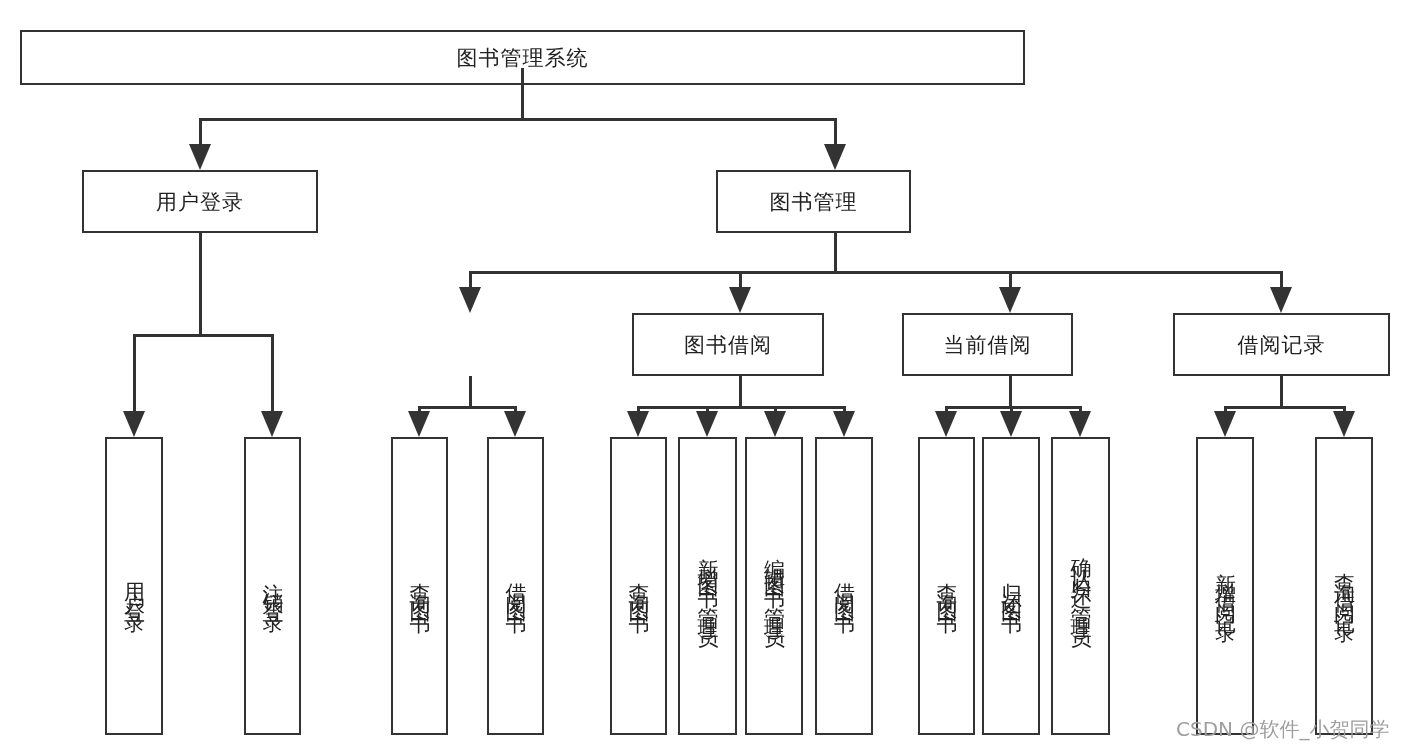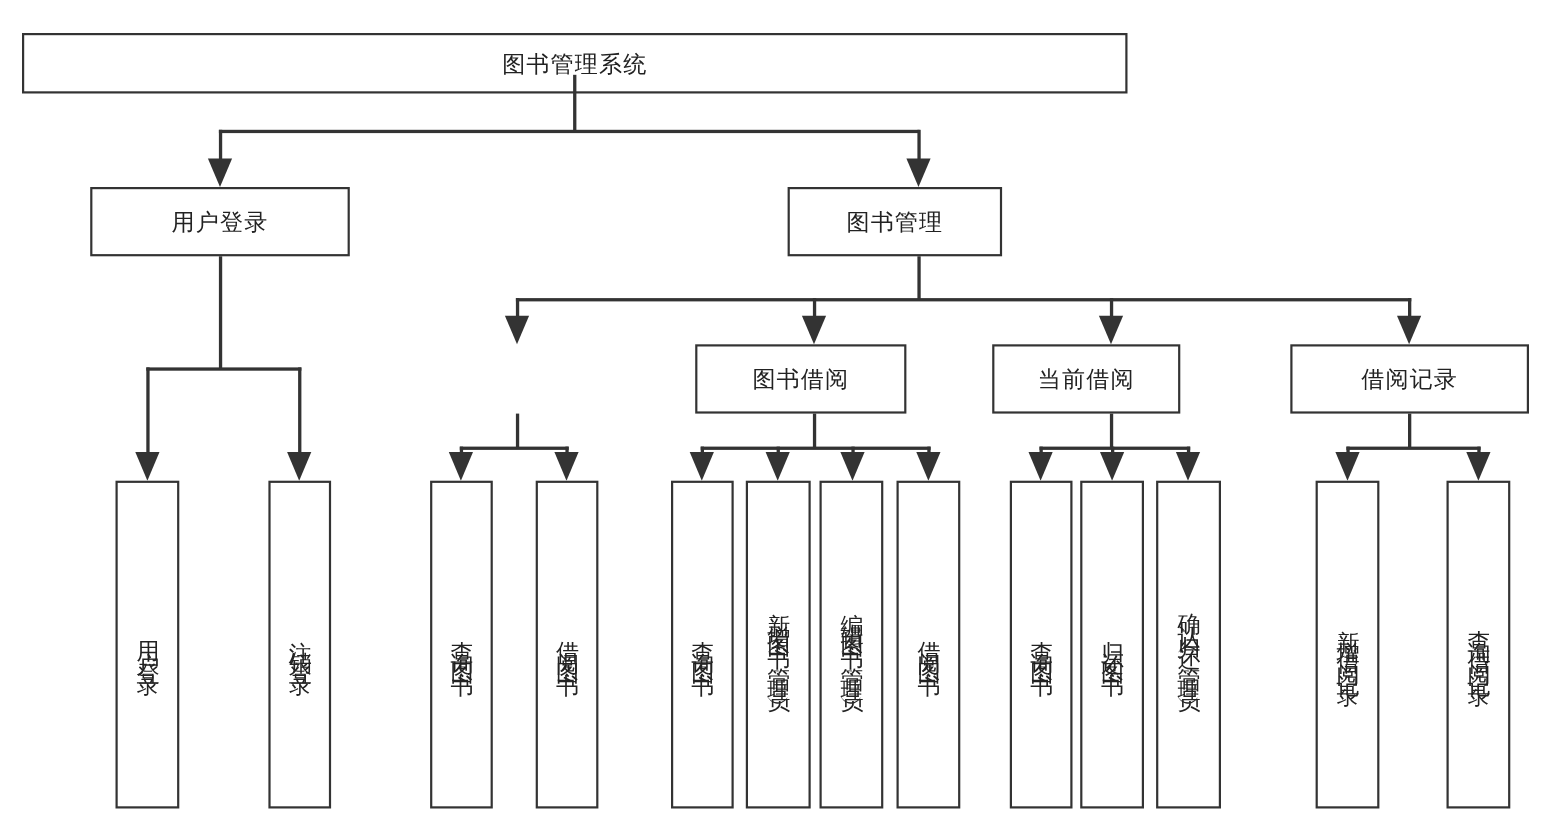--- a/index.html
+++ b/index.html
@@ -188,14 +188,15 @@
     <span>确认归还（管理员）</span>
   </div>
 
   <div class="vbox" style="left:1196px; top:437px; width:58px; height:298px;">
     <span>新增借阅记录</span>
   </div>
   <div class="vbox" style="left:1315px; top:437px; width:58px; height:298px;">
     <span>查询借阅记录</span>
   </div>
 
+  <div class="watermark">CSDN @软件_小贺同学</div>
 
 </div>
 
 </body></html>

